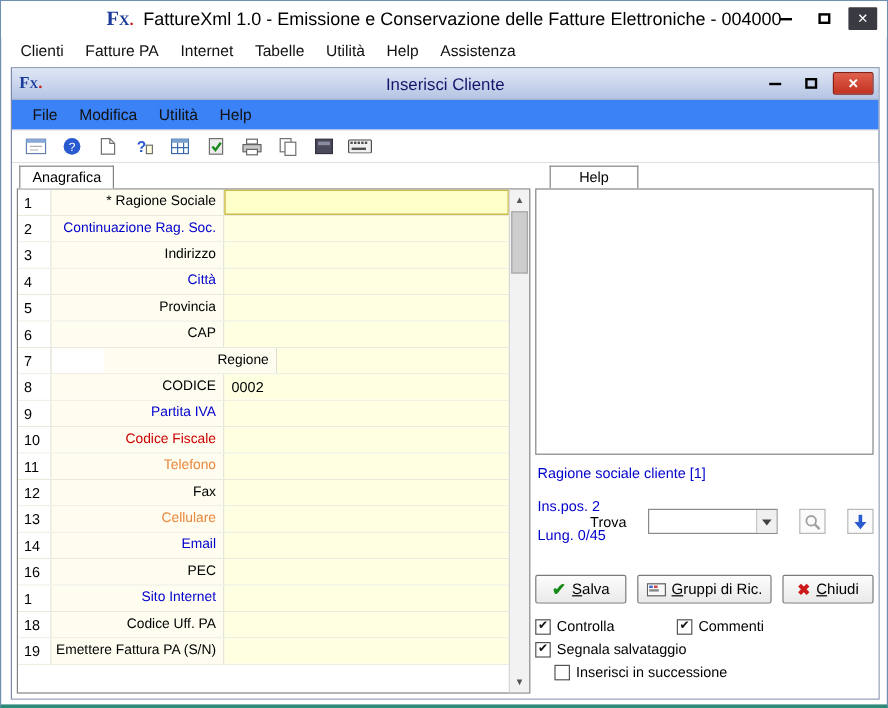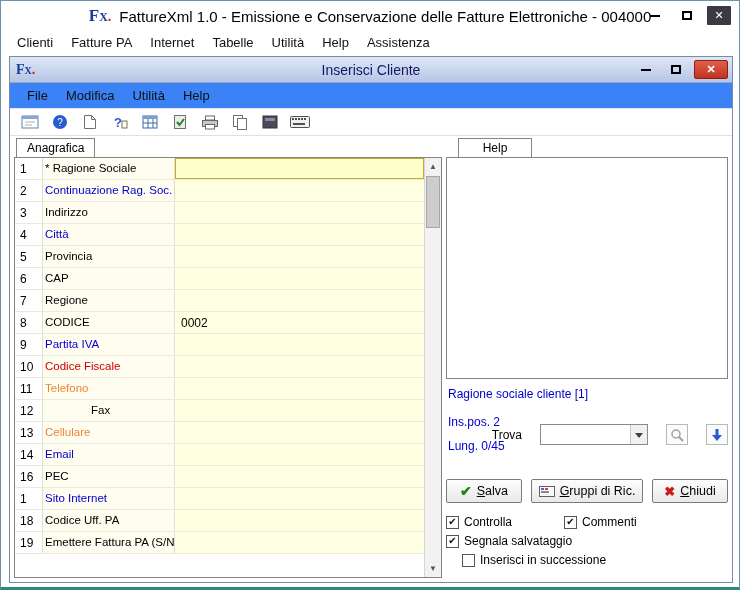--- a/index.html
+++ b/index.html
@@ -76,21 +76,21 @@
     position: absolute; top: 19px; left: 0; right: 0; bottom: 0;
     border: 1px solid #848484; background: #fff; overflow: hidden;
   }
   .form-rows { margin-right: 17px; }
   .form-row { display: flex; height: 22px; border-bottom: 1px solid #e9e9dc; }
   .row-num {
     width: 28px; background: #fff; font-size: 12px; color: #000;
     padding: 4px 2px 0 5px; border-right: 1px solid #e0e0d2; white-space: nowrap;
   }
   .row-label {
-    width: 132px; background: #fffcf0; font-size: 11.5px; text-align: left;
+    width: 144px; background: #fffcf0; font-size: 11.5px; text-align: right;
     padding: 4px 6px 0 2px; border-right: 1px solid #e0e0d2;
     white-space: nowrap; overflow: hidden;
   }
   .row-value { flex: 1; background: #ffffe1; font-size: 12px; padding: 4px 6px 0 6px; white-space: nowrap; }
   .row-value.focused { background: #ffffca; outline: 1px solid #c2ad2a; outline-offset: -1px; }
   .vscroll {
     position: absolute; top: 0; right: 0; bottom: 0; width: 17px;
     background: #f2f2f2; border-left: 1px solid #d6d6d6;
   }
   .scroll-btn { height: 17px; text-align: center; font-size: 8px; color: #555; line-height: 17px; }
@@ -302,21 +302,21 @@
     <div class="row-label" style="color: rgb(0, 0, 0);">Provincia</div>
     <div class="row-value"></div>
   </div>
               <div class="form-row">
     <div class="row-num">6</div>
     <div class="row-label" style="color: rgb(0, 0, 0);">CAP</div>
     <div class="row-value"></div>
   </div>
               <div class="form-row">
     <div class="row-num">7</div>
-    <div class="row-label" style="color: rgb(0, 0, 0);">Regione</div>
+    <div class="row-label" style="color: rgb(0, 0, 0); margin-left: 44px;">Regione</div>
     <div class="row-value"></div>
   </div>
               <div class="form-row">
     <div class="row-num">8</div>
     <div class="row-label" style="color: rgb(0, 0, 0);">CODICE</div>
     <div class="row-value">0002</div>
   </div>
               <div class="form-row">
     <div class="row-num">9</div>
     <div class="row-label" style="color: rgb(0, 0, 204);">Partita IVA</div>

